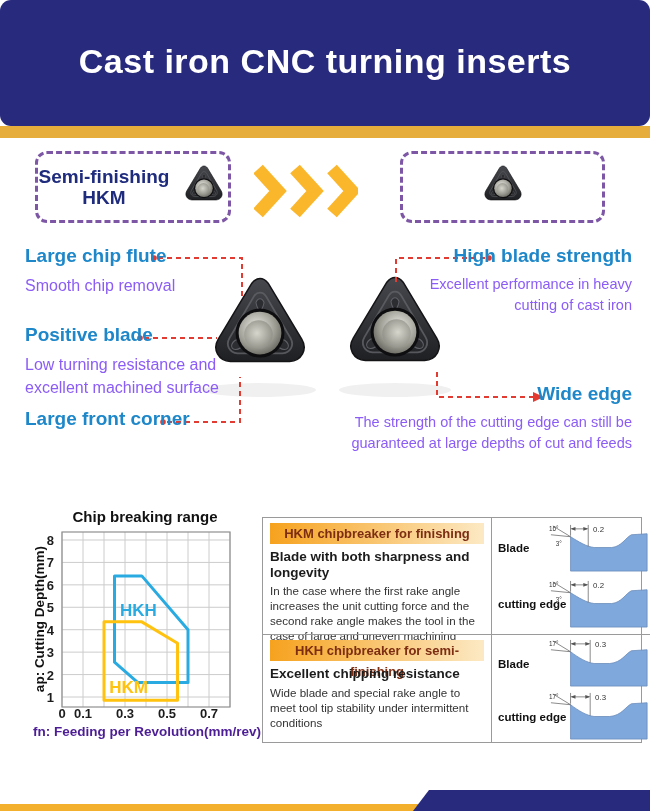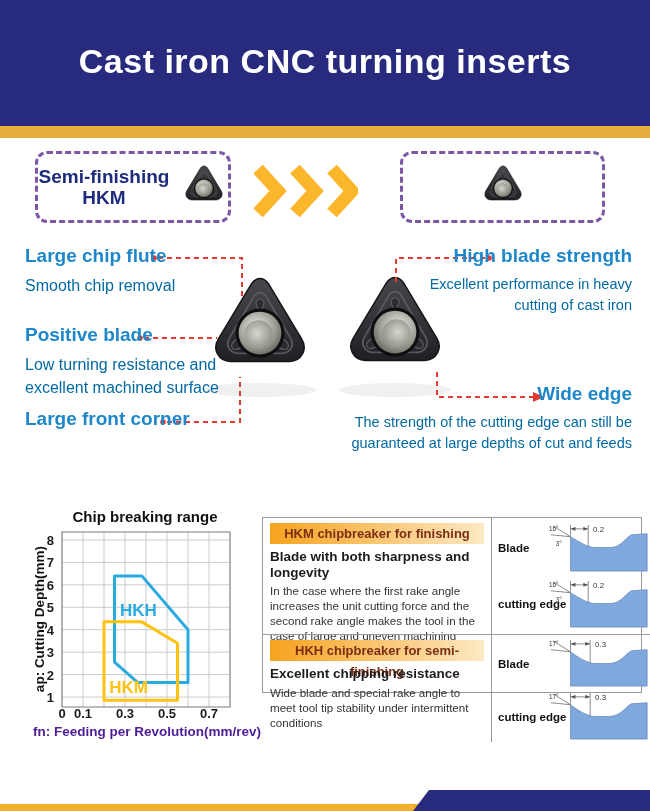--- a/index.html
+++ b/index.html
@@ -1,48 +1,48 @@
 <!DOCTYPE html>
 <html><head>
 <meta charset="utf-8">
 <style>
   * { margin:0; padding:0; box-sizing:border-box; }
   html,body { width:650px; height:811px; }
   body { font-family:"Liberation Sans", sans-serif; background:#ffffff; position:relative; overflow:hidden; }
   .abs { position:absolute; }
 
   
-  .banner { left:0; top:0; width:650px; height:126px; background:#272a7d; }
+  .banner { left:0; top:0; width:650px; height:126px; background:#272a7d;border-radius:11px; }
   .banner h1 { color:#ffffff; font-size:34px; font-weight:bold; text-align:center; padding-top:42px; letter-spacing:.5px; }
   .gold-bar { left:0; top:126px; width:650px; height:12px; background:#e6ad3c; }
 
   
   .flow-box { top:151px; height:72px; border:3px dashed #7d57a6; border-radius:12px; background:#fff;
               display:flex; align-items:center; justify-content:center; gap:12px; }
   .flow-box .txt { color:#1f2c7d; font-weight:bold; font-size:19px; line-height:1.12; text-align:center; }
   .box-left { left:35px; width:196px; }
   .box-right { left:400px; width:205px; }
   .chevrons { left:254px; top:164px; }
 
   
   .co { line-height:1.3; }
   .co .t { font-size:19px; font-weight:bold; color:#1d87c9; }
-  .co .b { font-size:16px; color:#0369a1; margin-top:5px; line-height:1.45; }
+  .co .b { font-size:16px; color:#8b5cf6; margin-top:5px; line-height:1.45; }
   .co-r { text-align:right; }
   .co-r .b { font-size:14.5px; margin-left:auto; }
 
   
   .chart { left:10px; top:506px; width:252px; height:258px; }
   .chart .title { position:absolute; top:2px; left:45px; width:180px; text-align:center; font-size:15px; font-weight:bold; color:#111; }
   .chart .ylab { position:absolute; left:-63px; top:103px; width:190px; height:20px; text-align:center;
                  font-size:13.5px; font-weight:bold; color:#111; transform:rotate(-90deg); }
   .chart .xlab { position:absolute; top:218px; left:22px; width:230px; text-align:center; font-size:13.5px; font-weight:bold; color:#4c1d95; }
 
   
-  .panel { left:262px; top:517px; width:380px; height:176px; border:1px solid #9a9a9a; background:#fff;
+  .panel { left:262px; top:517px; width:380px; height:226px; border:1px solid #9a9a9a; background:#fff;
            display:grid; grid-template-columns:229px 1fr; grid-template-rows:116px 108px; }
   .panel .cellL { border-right:1px solid #9a9a9a; padding:5px 7px 0 7px; }
   .panel .row2 { border-top:1px solid #9a9a9a; }
   .hdr { height:21px; background:linear-gradient(to right,#f6a21e,#fce9c4); color:#7c2d12; font-weight:bold;
          font-size:13px; text-align:center; line-height:21px; margin-bottom:5px; }
   .sub { font-size:13.5px; font-weight:bold; color:#1c1c1c; line-height:1.15; margin-bottom:3px; }
   .par { font-size:11.6px; color:#333; line-height:1.3; }
   .diag-col { display:flex; flex-direction:column; justify-content:space-around; padding:2px 2px; }
   .diag-row { display:flex; align-items:center; height:53px; }
   .diag-row .dl { width:54px; font-size:11.5px; font-weight:bold; color:#111; white-space:nowrap; text-align:left; padding-left:4px; }

